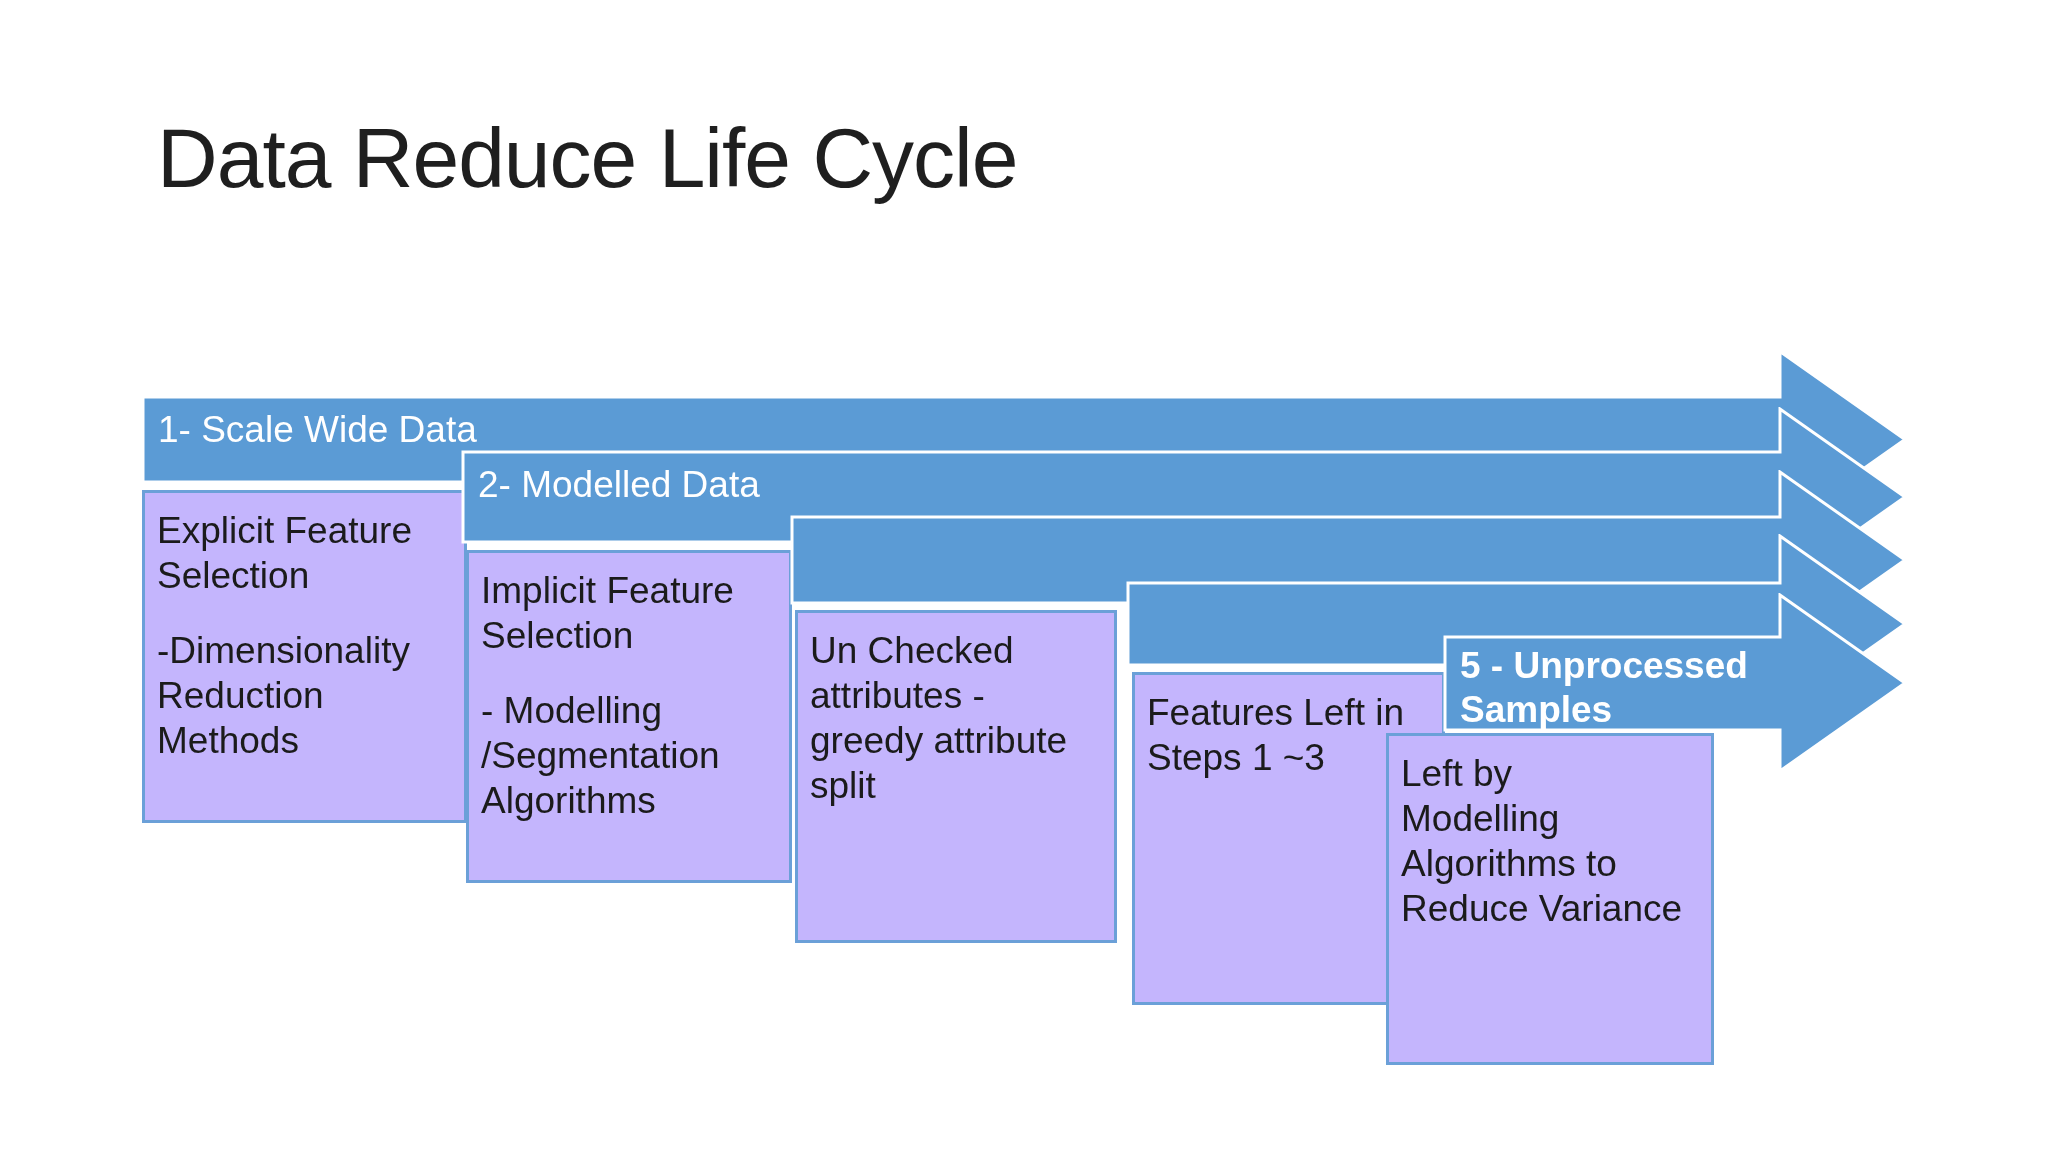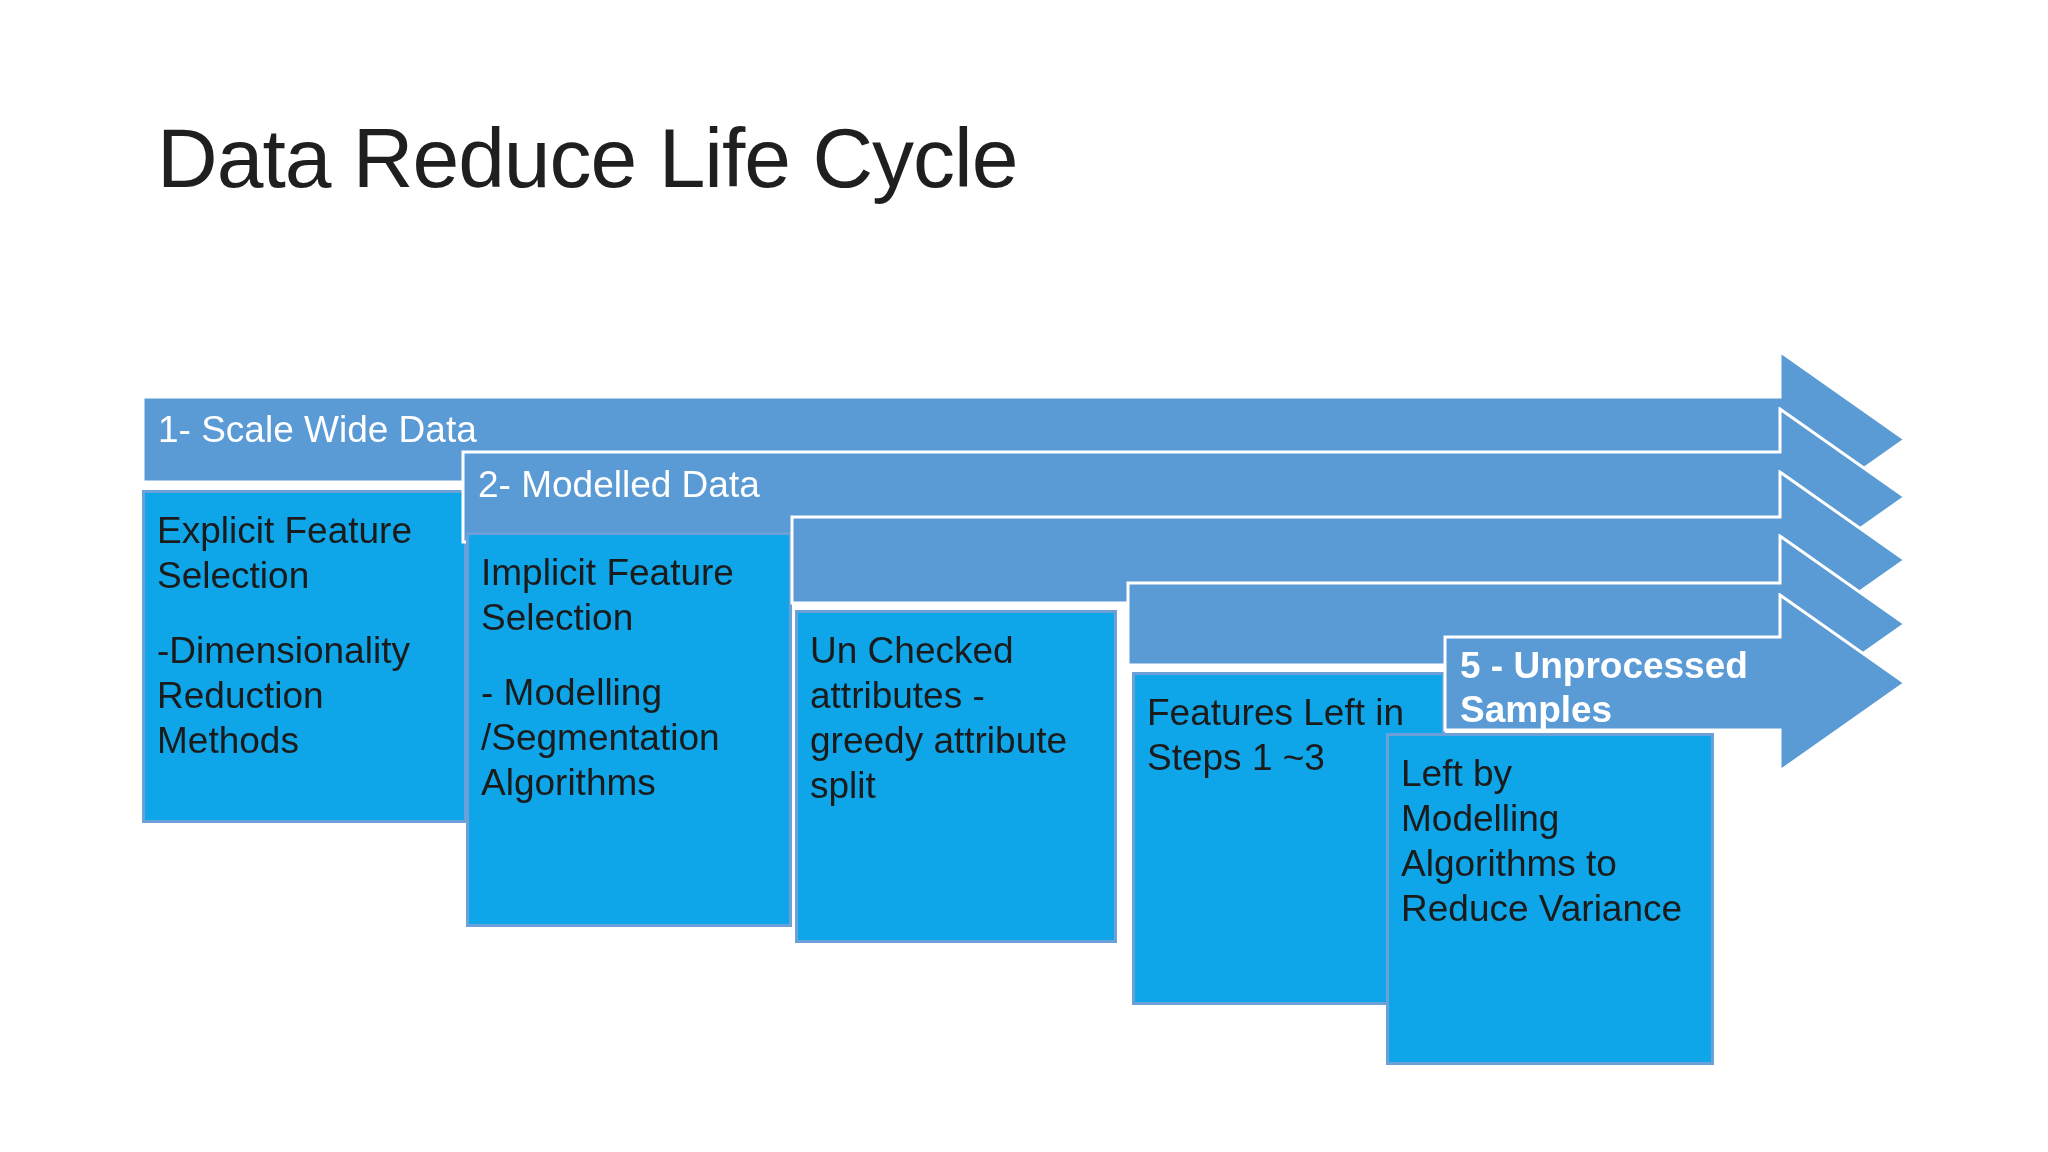--- a/index.html
+++ b/index.html
@@ -30,21 +30,21 @@
   }
   .banner-label {
     position: absolute;
     color: #ffffff;
     font-size: 37px;
     line-height: 44px;
     white-space: pre;
   }
   .detail-box {
     position: absolute;
-    background: #0ea5e9;
+    background: #c4b5fd;
     border: 3px solid #6BA0D8;
     box-sizing: border-box;
     padding: 15px 12px;
     color: #1b1b1b;
   }
   .detail-box p {
     margin: 0;
     font-size: 37px;
     line-height: 45px;
     white-space: pre;
@@ -67,21 +67,21 @@
 Selection</p>
     <p>-Dimensionality
 Reduction
 Methods</p>
   </div>
 
   <svg class="arrow" style="left:461px; top:407px;" width="1448" height="182" viewBox="0 0 1448 182">
     <polygon points="2,45 1319,45 1319,2 1444,90 1319,178 1319,135 2,135"></polygon>
   </svg>
   <div class="banner-label" style="left:478px; top:463px;">2- Modelled Data</div>
-  <div class="detail-box" style="left:466px; top:532px; width:326px; height:395px;">
+  <div class="detail-box" style="left:466px; top:550px; width:326px; height:333px;">
     <p>Implicit Feature
 Selection</p>
     <p>- Modelling
 /Segmentation
 Algorithms</p>
   </div>
 
   <svg class="arrow" style="left:790px; top:470px;" width="1119" height="182" viewBox="0 0 1119 182">
     <polygon points="2,47 990,47 990,2 1115,90 990,178 990,133 2,133"></polygon>
   </svg>

